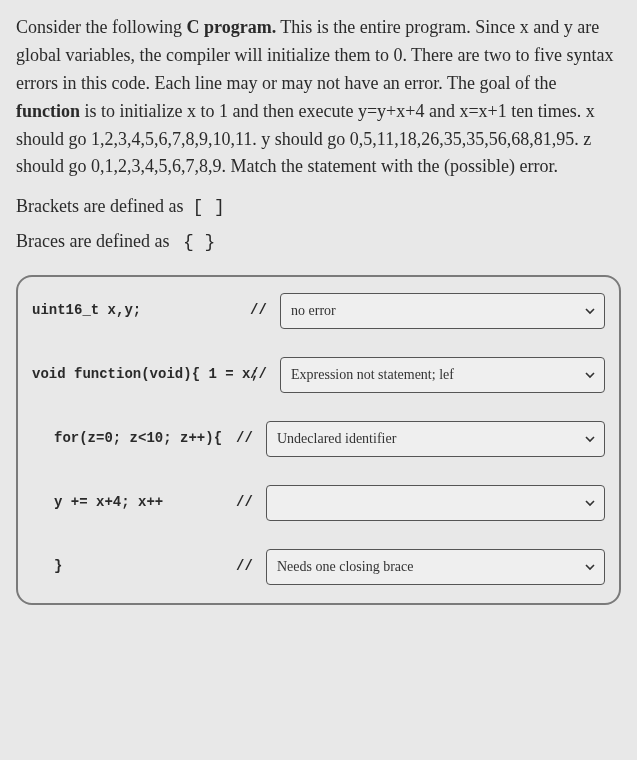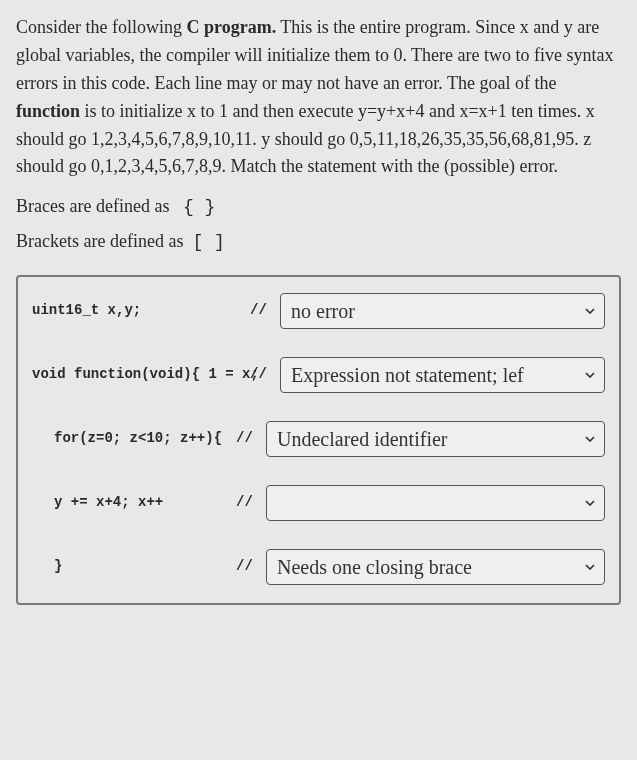--- a/index.html
+++ b/index.html
@@ -12,21 +12,21 @@
       padding: 14px 16px;
       font-size: 18px;
       line-height: 1.55;
     }
     .intro { margin-bottom: 12px; font-family: Liberation Serif, serif; }
     .defs { margin-bottom: 18px; }
     .def-line { margin: 6px 0; }
     .mono { font-family: 'Courier New', Courier, monospace; }
     .panel {
       border: 2px solid #7a7a7a;
-      border-radius: 4px;
+      border-radius: 16px;
       padding: 16px 14px 10px 14px;
       background: #e8e8e8;
     }
     .row {
       display: flex;
       align-items: center;
       margin-bottom: 28px;
       gap: 8px;
     }
     .row:last-child { margin-bottom: 8px; }
@@ -50,21 +50,21 @@
       flex: 1;
       border: 1.5px solid #555;
       border-radius: 4px;
       background: #efefef;
       height: 36px;
       display: flex;
       align-items: center;
       padding: 0 28px 0 10px;
       position: relative;
       font-family: Georgia, serif;
-      font-size: 20px;
+      font-size: 14px;
       color: #333;
       overflow: hidden;
       white-space: nowrap;
       cursor: pointer;
     }
     .select .chev {
       position: absolute;
       right: 8px;
       top: 50%;
       transform: translateY(-50%);
@@ -72,26 +72,26 @@
     }
     .select .chev svg { display: block; }
   </style>
 </head>
 <body>
 
 <div class="intro">Consider the following <b>C program.</b> This is the entire program. Since x and y are global variables, the compiler will initialize them to 0. There are two to five syntax errors in this code. Each line may or may not have an error. The goal of the <b>function</b> is to initialize x to 1 and then execute y=y+x+4 and x=x+1 ten times. x should go 1,2,3,4,5,6,7,8,9,10,11. y should go 0,5,11,18,26,35,35,56,68,81,95. z should go 0,1,2,3,4,5,6,7,8,9. Match the statement with the (possible) error.</div>
 
 <div class="defs">
   <div class="def-line">
+    <span>Brackets are defined as</span>
+    &nbsp;<span class="mono">[   ]</span>
+  </div>
+  <div class="def-line">
     <span>Braces are defined as</span>
     &nbsp;&nbsp;<span class="mono">{   }</span>
-  </div>
-  <div class="def-line">
-    <span>Brackets are defined as</span>
-    &nbsp;<span class="mono">[   ]</span>
   </div>
 </div>
 
 <div class="panel">
 
   <div class="row">
     <span class="code-col outer">uint16_t x,y;</span>
     <span class="slash">//</span>
     <div class="select">
       <span>no error</span>

